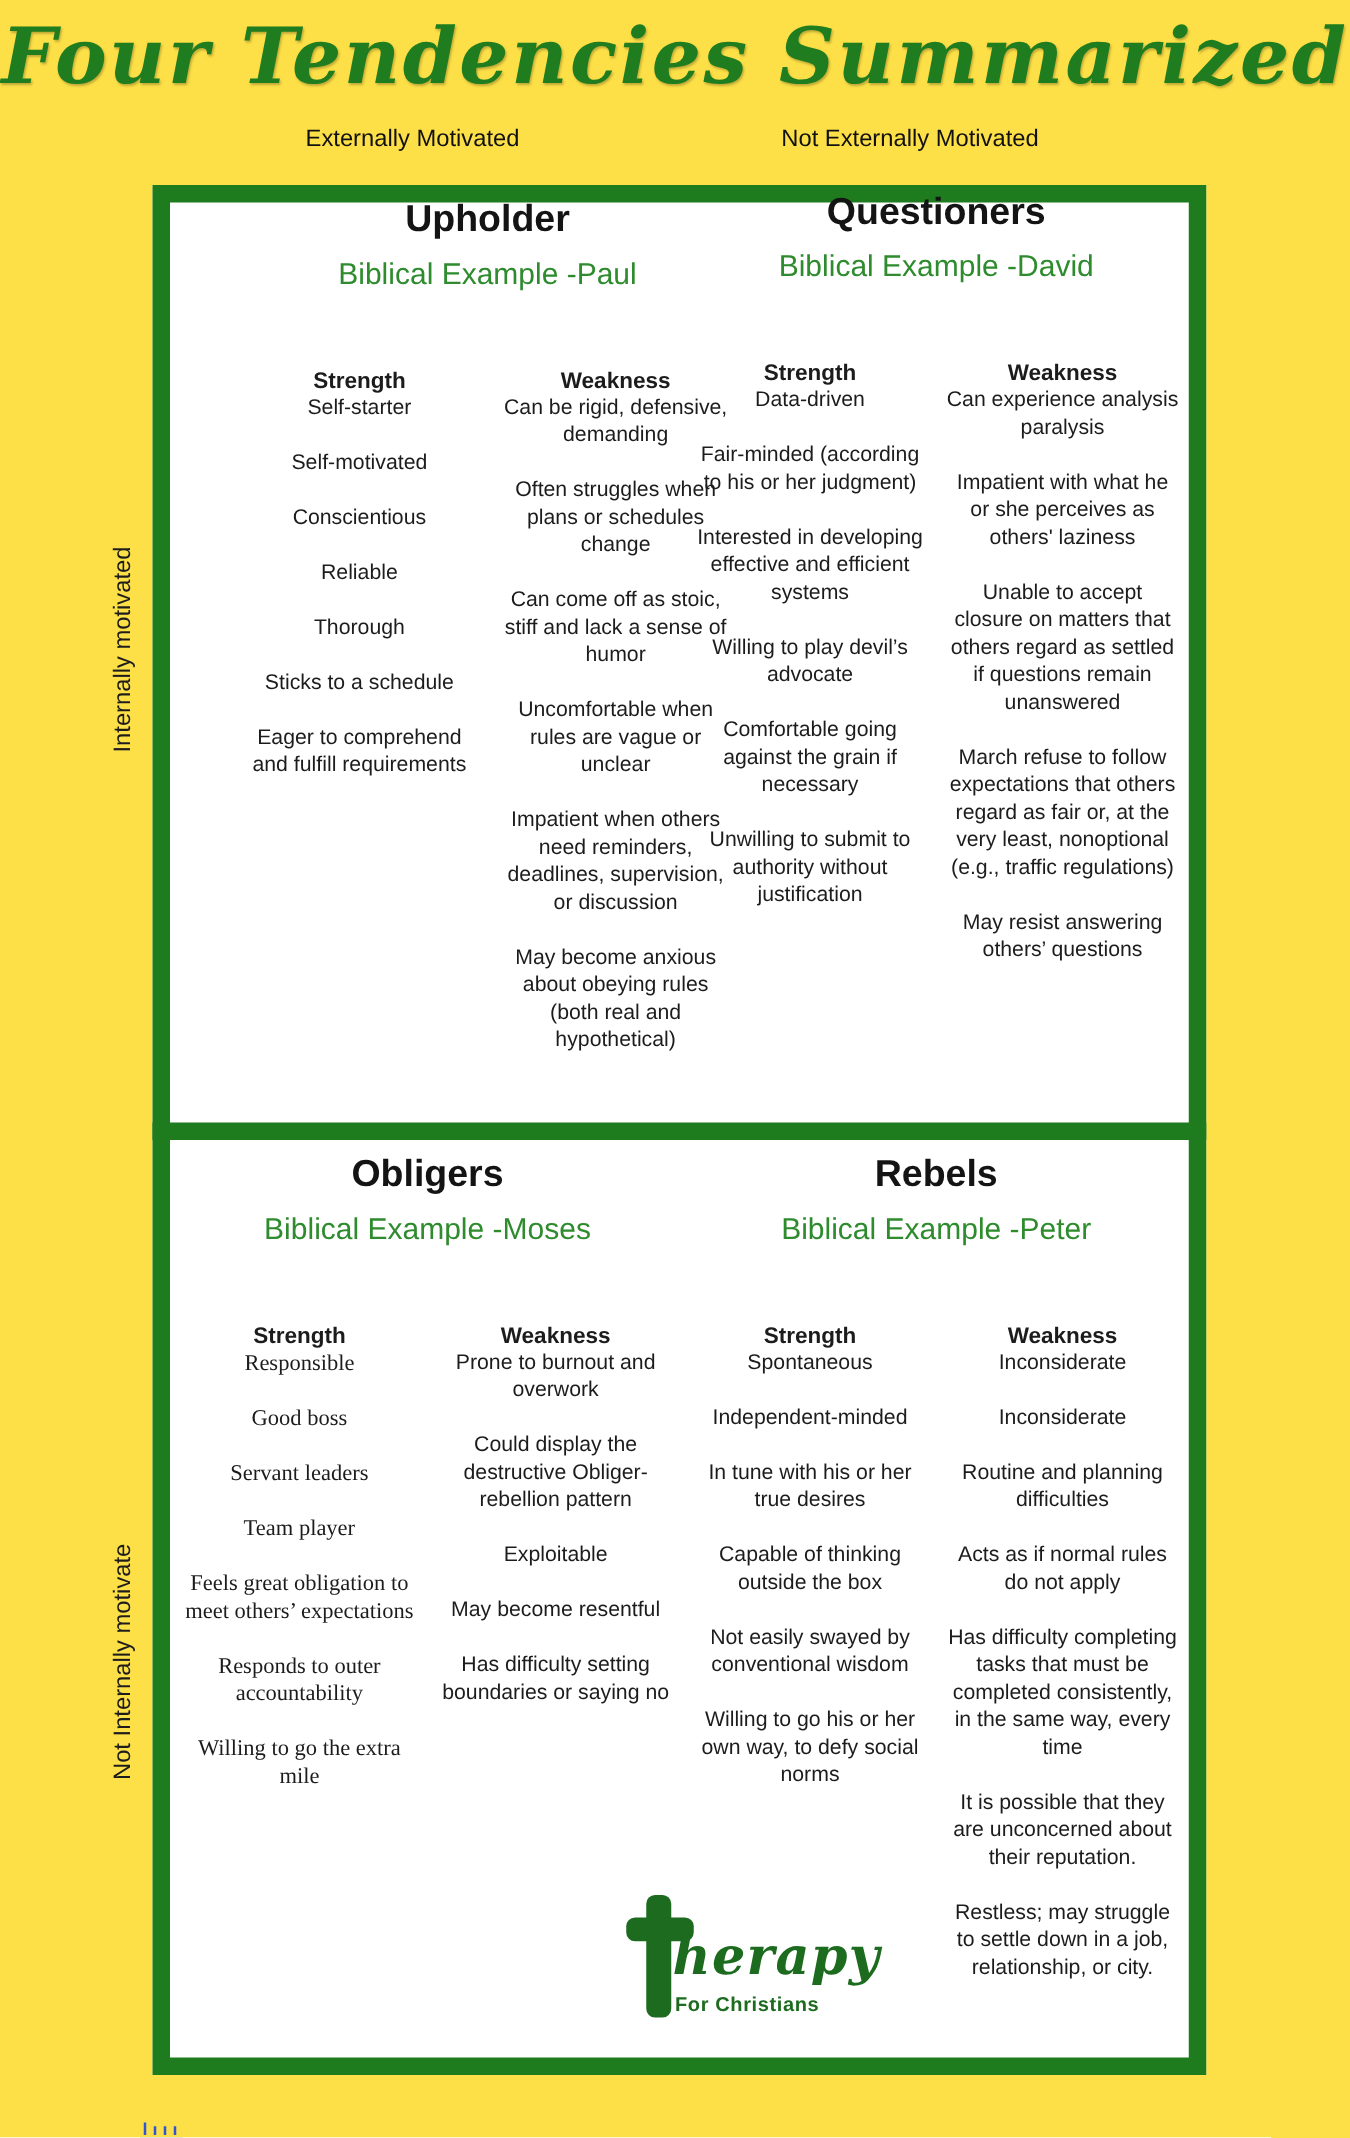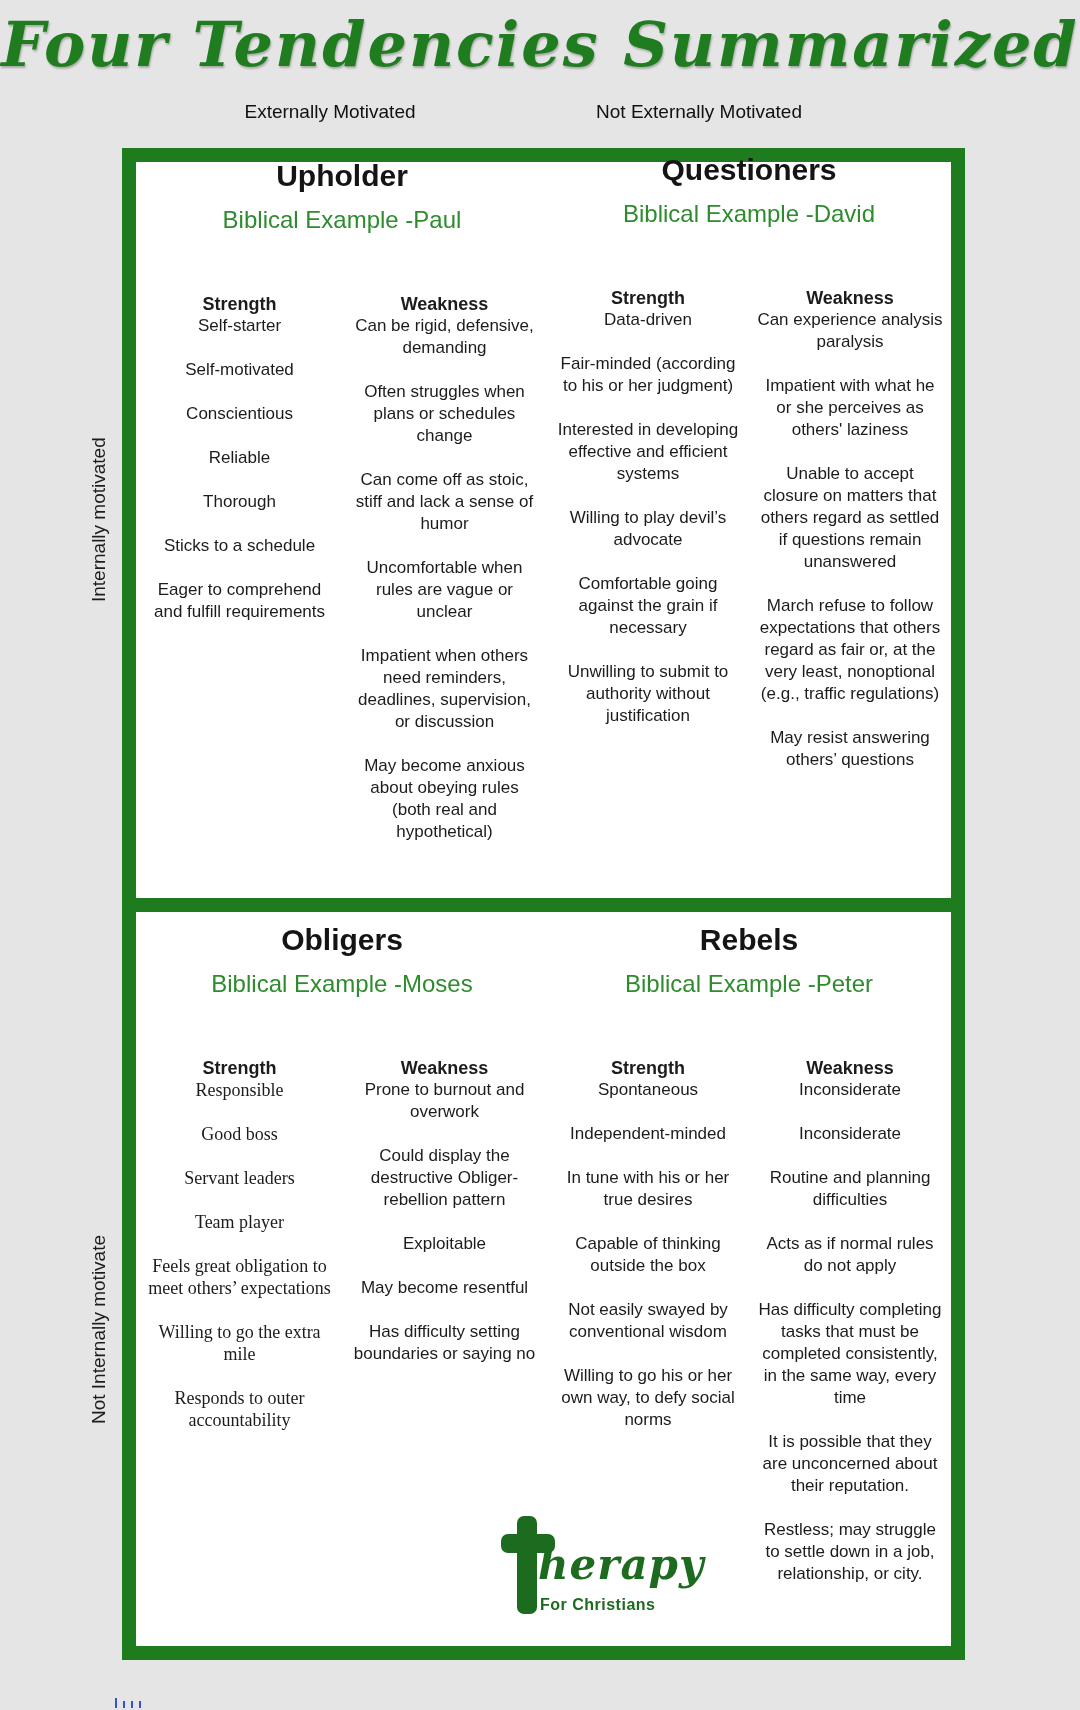--- a/index.html
+++ b/index.html
@@ -1,20 +1,20 @@
 <!DOCTYPE html>
 <html><head>
 <meta charset="utf-8">
 <style>
   html,body{margin:0;padding:0;background:#ffffff;}
   .canvas{
     position:relative;
     width:1080px;
     height:1710px;
-    background:#e5e5e5;
+    background:#fde047;
     font-family:"Liberation Sans", sans-serif;
     color:#1c1c1c;
     overflow:hidden;
   }
   .main-title{
     position:absolute;
     top:8px; left:0; width:100%;
     text-align:center;
     font-family:"DejaVu Serif", serif;
     font-style:italic;
@@ -25,21 +25,21 @@
     text-shadow:1px 2px 2px rgba(0,0,0,0.25);
   }
   .axis-top{
     position:absolute;
     top:101px;
     font-size:19px;
     text-align:center;
     color:#111;
   }
   .axis-top.left{left:155px;width:350px;}
-  .axis-top.right{left:524px;width:350px;}
+  .axis-top.right{left:553px;width:350px;}
   .vlabel{
     position:absolute;
     writing-mode:vertical-rl;
     transform:rotate(180deg);
     font-size:19px;
     color:#1c1c1c;
     text-align:center;
     white-space:nowrap;
   }
   .vlabel.top{left:88px;top:408px;height:224px;}
@@ -52,21 +52,21 @@
     box-sizing:border-box;
     background:#ffffff;
   }
   .matrix-divider{
     position:absolute;
     left:-14px; top:736px;
     width:843px; height:14px;
     background:#1e7b1e;
   }
   .quadrant{position:absolute;}
-  .q-upholder{left:137px;top:158px;width:410px;}
+  .q-upholder{left:137px;top:158px;width:410px;padding-left:48px;}
   .q-questioners{left:547px;top:152px;width:404px;}
   .q-obligers{left:137px;top:922px;width:410px;}
   .q-rebels{left:547px;top:922px;width:404px;}
   .q-title{
     text-align:center;
     font-size:30px;
     font-weight:700;
     line-height:36px;
     margin-bottom:12px;
     color:#141414;
@@ -217,22 +217,22 @@
     <div class="q-example">Biblical Example -Moses</div>
     <div class="q-cols">
       <div class="q-col serif-col">
         <div class="col-header">Strength</div>
         <div>
             <div class="item">Responsible</div>
             <div class="item">Good boss</div>
             <div class="item">Servant leaders</div>
             <div class="item">Team player</div>
             <div class="item">Feels great obligation to meet others’ expectations</div>
+            <div class="item">Responds to outer accountability</div>
             <div class="item">Willing to go the extra mile</div>
-            <div class="item">Responds to outer accountability</div>
           </div>
       </div>
       <div class="q-col">
         <div class="col-header">Weakness</div>
         <div>
             <div class="item">Prone to burnout and overwork</div>
             <div class="item">Could display the destructive Obliger-rebellion pattern</div>
             <div class="item">Exploitable</div>
             <div class="item">May become resentful</div>
             <div class="item">Has difficulty setting boundaries or saying no</div>

